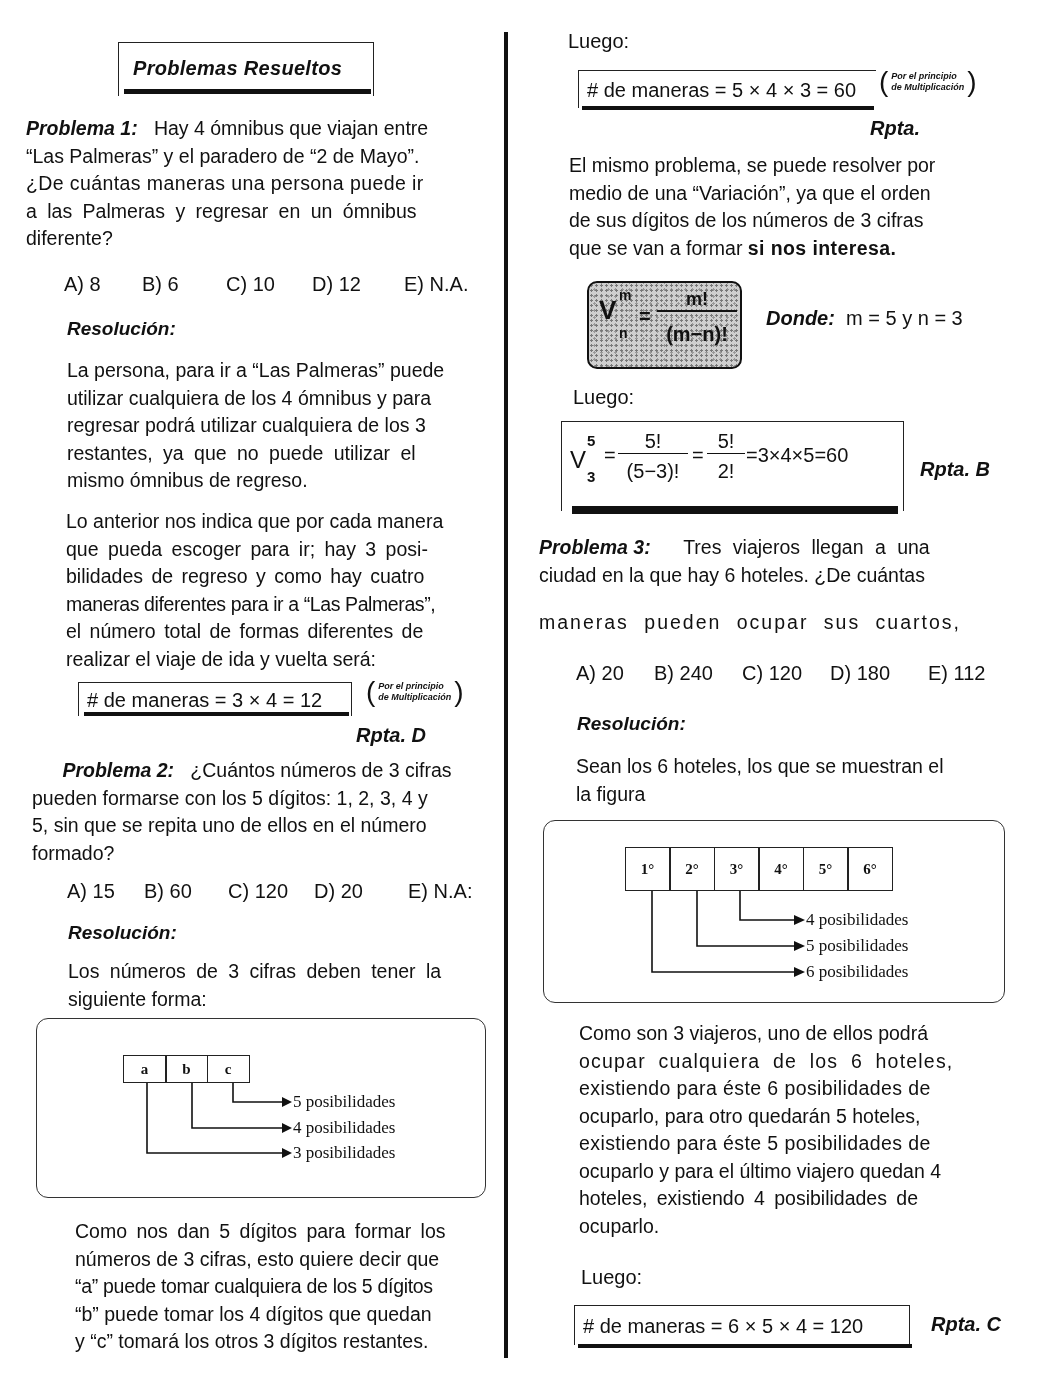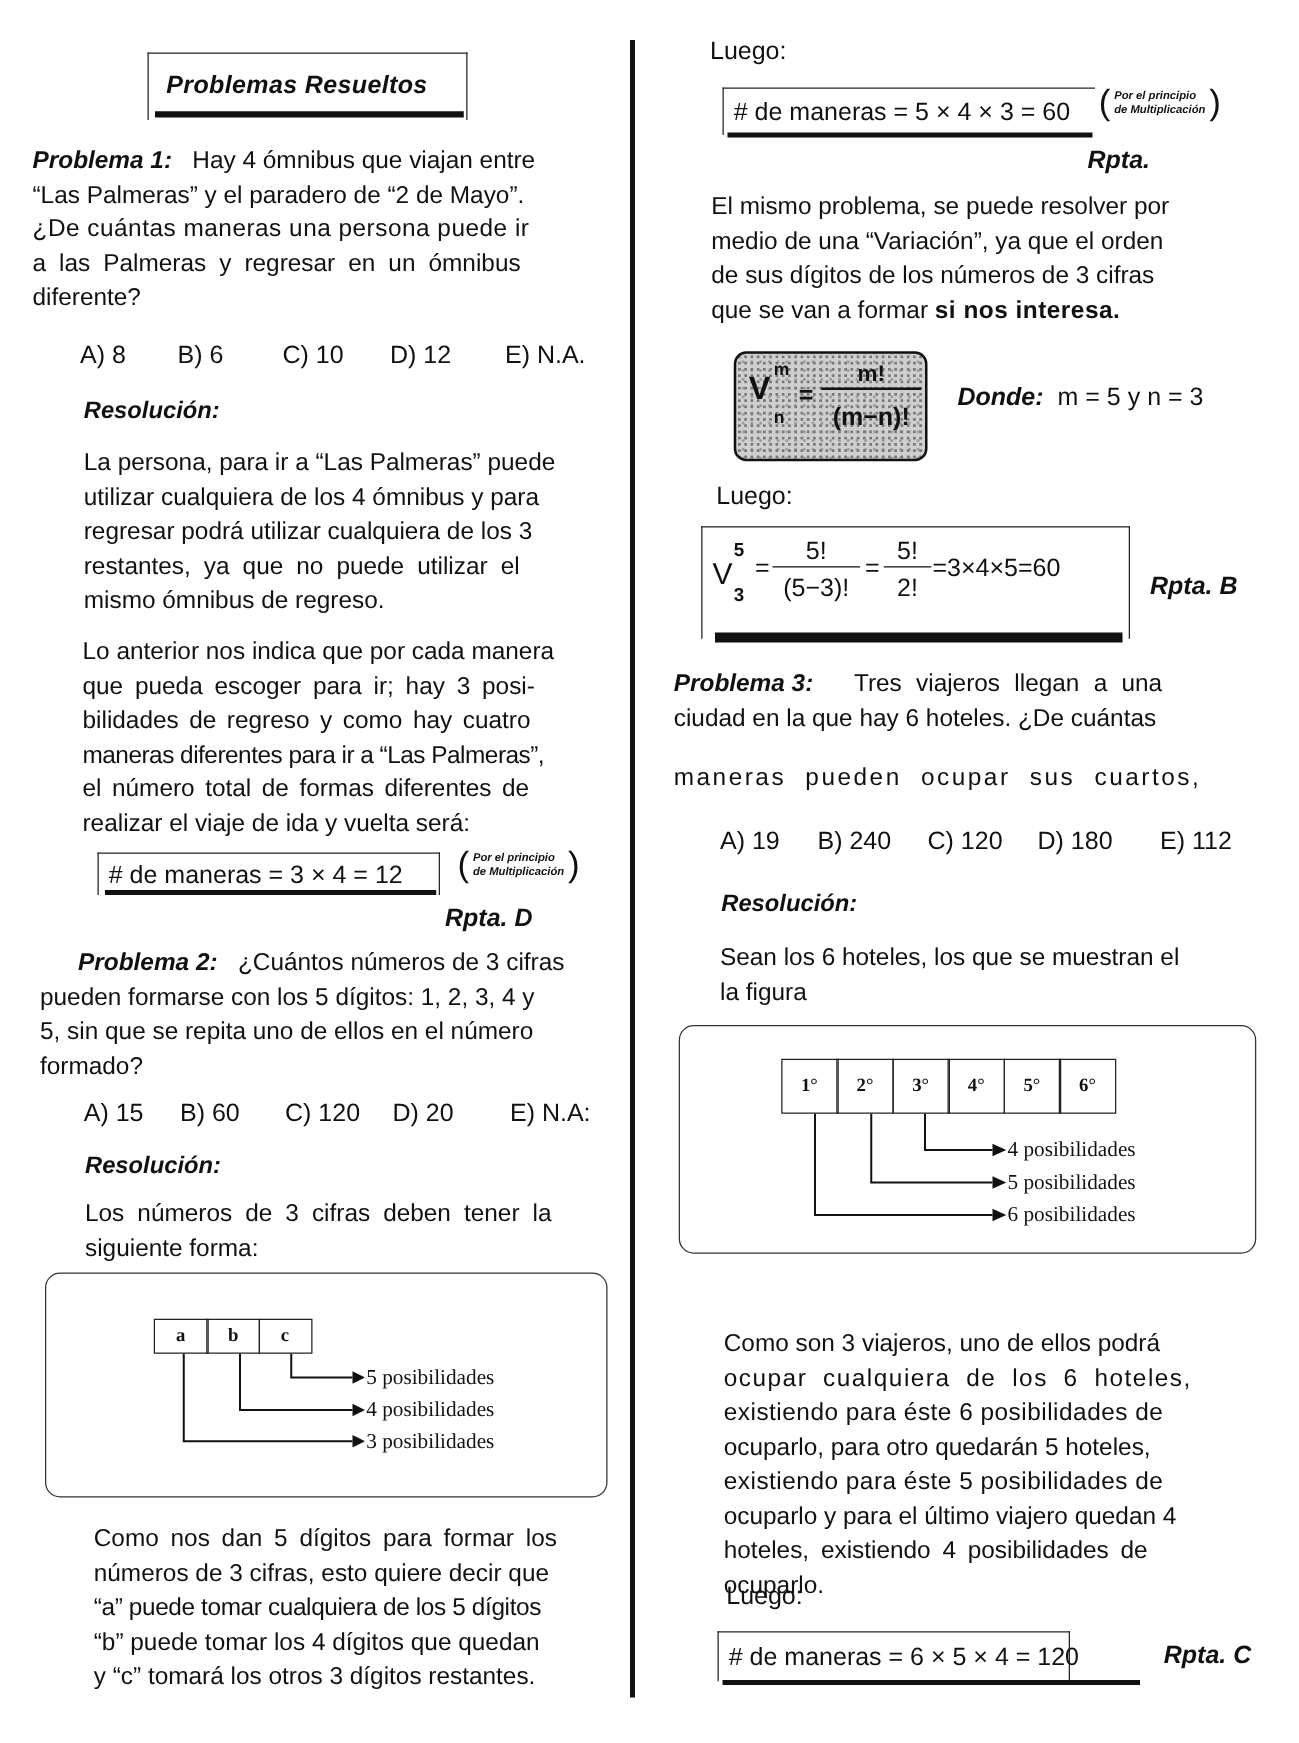--- a/index.html
+++ b/index.html
@@ -210,21 +210,21 @@
     <div class="res-under" style="left:60px; top:506px; width:326px; height:8px;"></div>
     <div class="abs bi" style="left:408px; top:458px; font-size:20px;">Rpta. B</div>
 
     <div class="abs txt" style="left:27px; top:534px; width:464px;">
       <div><span class="bi">Problema 3:</span>&nbsp;&nbsp;&nbsp;&nbsp;&nbsp;&nbsp;<span style="word-spacing:6px;">Tres viajeros llegan a una</span></div>
       <div>ciudad en la que hay 6 hoteles. ¿De cuántas</div>
       <div style="letter-spacing:2px; word-spacing:8px;margin-top:20px;">maneras pueden ocupar sus cuartos,</div>
     </div>
 
     <div class="abs opts" style="left:64px; top:662px;">
-      <span style="width:78px;">A) 19</span>
+      <span style="width:78px;">A) 20</span>
       <span style="width:88px;">B) 240</span>
       <span style="width:88px;">C) 120</span>
       <span style="width:98px;">D) 180</span>
       <span>E) 112</span>
     </div>
 
     <div class="abs bi" style="left:65px; top:713px; font-size:19px;">Resolución:</div>
 
     <div class="abs txt" style="left:64px; top:753px; width:428px;">
       <div>Sean los 6 hoteles, los que se muestran el</div>
@@ -250,32 +250,32 @@
           <polygon points="250,94 261,99 250,104"></polygon>
           <polygon points="250,120 261,125 250,130"></polygon>
           <polygon points="250,146 261,151 250,156"></polygon>
         </g>
       </svg>
       <div class="lbl" style="left:262px; top:89px;">4 posibilidades</div>
       <div class="lbl" style="left:262px; top:115px;">5 posibilidades</div>
       <div class="lbl" style="left:262px; top:141px;">6 posibilidades</div>
     </div>
 
-    <div class="abs txt" style="left:67px; top:1020px; width:426px;margin-top:42px;">
+    <div class="abs txt" style="left:67px; top:1020px; width:426px;">
       <div>Como son 3 viajeros, uno de ellos podrá</div>
       <div style="letter-spacing:1.2px; word-spacing:6px;">ocupar cualquiera de los 6 hoteles,</div>
       <div style="letter-spacing:0.4px;">existiendo para éste 6 posibilidades de</div>
       <div>ocuparlo, para otro quedarán 5 hoteles,</div>
       <div style="letter-spacing:0.4px;">existiendo para éste 5 posibilidades de</div>
       <div>ocuparlo y para el último viajero quedan 4</div>
       <div style="word-spacing:4px;">hoteles, existiendo 4 posibilidades de</div>
       <div style="text-align:left;">ocuparlo.</div>
     </div>
 
     <div class="abs" style="left:69px; top:1266px; font-size:20px;">Luego:</div>
 
-    <div class="res-box" style="left:62px; top:1305px; width:282px; height:40px;">
+    <div class="res-box" style="left:62px; top:1305px; width:336px; height:40px;">
       <span class="eq" style="left:8px; top:9px;"><span># de maneras = 6 × 5 × 4 = 120</span></span>
     </div>
     <div class="res-under" style="left:66px; top:1344px; width:334px;"></div>
     <div class="abs bi" style="left:419px; top:1313px; font-size:20px;">Rpta. C</div>
   </div>
 </div>
 
 </body></html>

